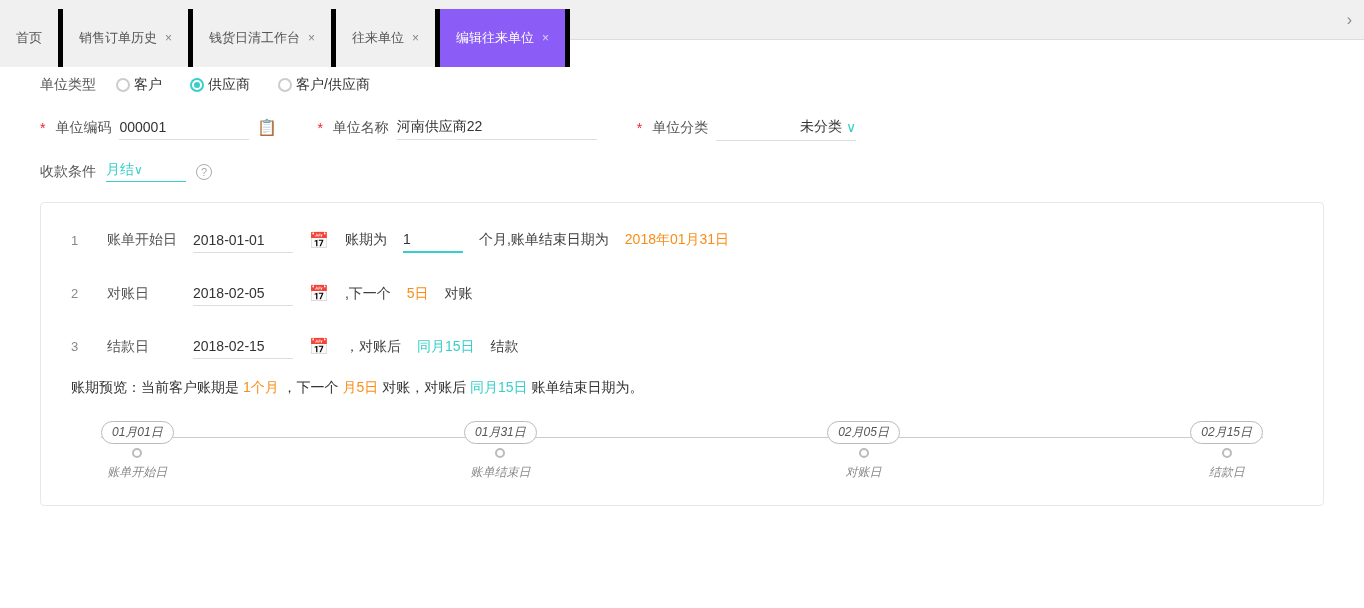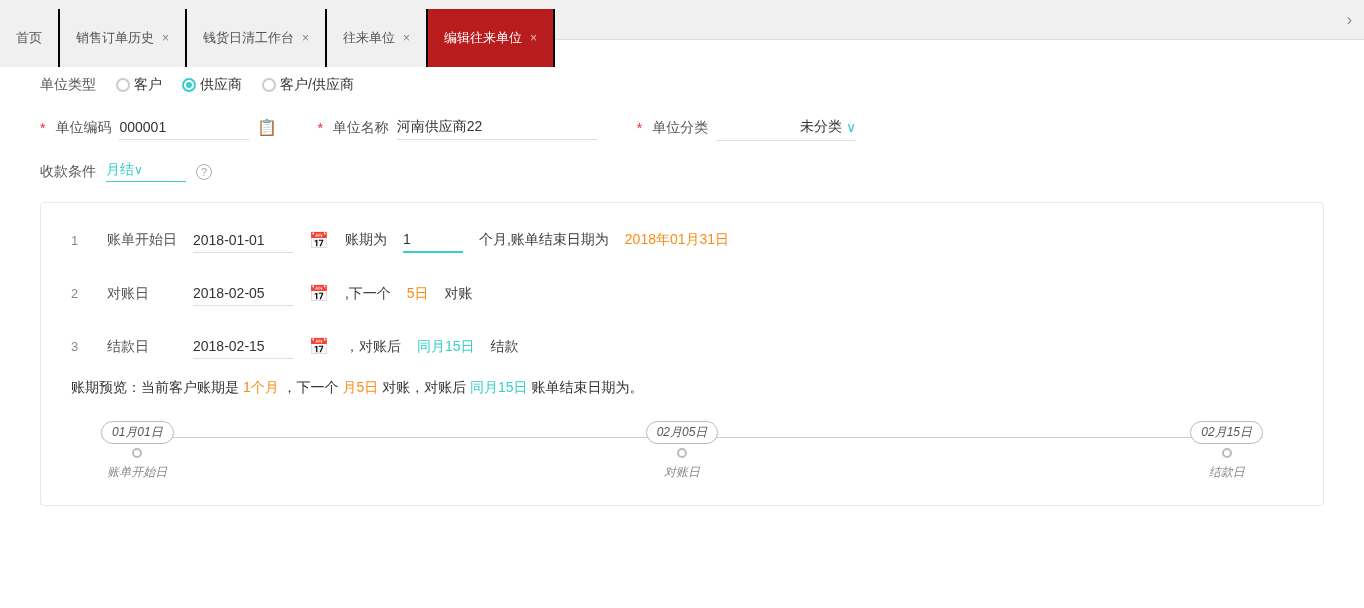--- a/index.html
+++ b/index.html
@@ -15,28 +15,28 @@
       padding-left: 0;
     }
     .tab-item {
       display: flex;
       align-items: center;
       padding: 0 16px;
       height: 58px;
       cursor: pointer;
       font-size: 13px;
       color: #555;
-      border-right: 2px solid #000000;
+      border-right: 5px solid #000000;
       background: #f0f0f0;
       gap: 6px;
       white-space: nowrap;
       margin-top: 36px;
     }
     .tab-item.active {
-      background: #b91c1c;
+      background: #8b5cf6;
       color: #fff;
     }
     .tab-close {
       font-size: 12px;
       opacity: 0.7;
       cursor: pointer;
       margin-left: 2px;
     }
     .tab-arrow {
       margin-left: auto;
@@ -64,21 +64,21 @@
       color: #555;
       white-space: nowrap;
     }
     .required-star {
       color: #f5222d;
       margin-right: 2px;
     }
     .radio-group {
       display: flex;
       align-items: center;
-      gap: 20px;
+      gap: 28px;
       margin-left: 10px;
     }
     .radio-item {
       display: flex;
       align-items: center;
       gap: 4px;
       cursor: pointer;
     }
     .radio-circle {
       width: 14px;
@@ -403,20 +403,25 @@
 
     <div class="timeline-wrapper">
       <div class="timeline-line"></div>
 
       <div class="timeline-point">
         <div class="timeline-badge">01月01日</div>
         <div class="timeline-dot"></div>
         <div class="timeline-label">账单开始日</div>
       </div>
 
+      <div class="timeline-point">
+        <div class="timeline-badge">01月31日</div>
+        <div class="timeline-dot"></div>
+        <div class="timeline-label">账单结束日</div>
+      </div>
 
       <div class="timeline-point">
         <div class="timeline-badge">02月05日</div>
         <div class="timeline-dot"></div>
         <div class="timeline-label">对账日</div>
       </div>
 
       <div class="timeline-point">
         <div class="timeline-badge">02月15日</div>
         <div class="timeline-dot"></div>

